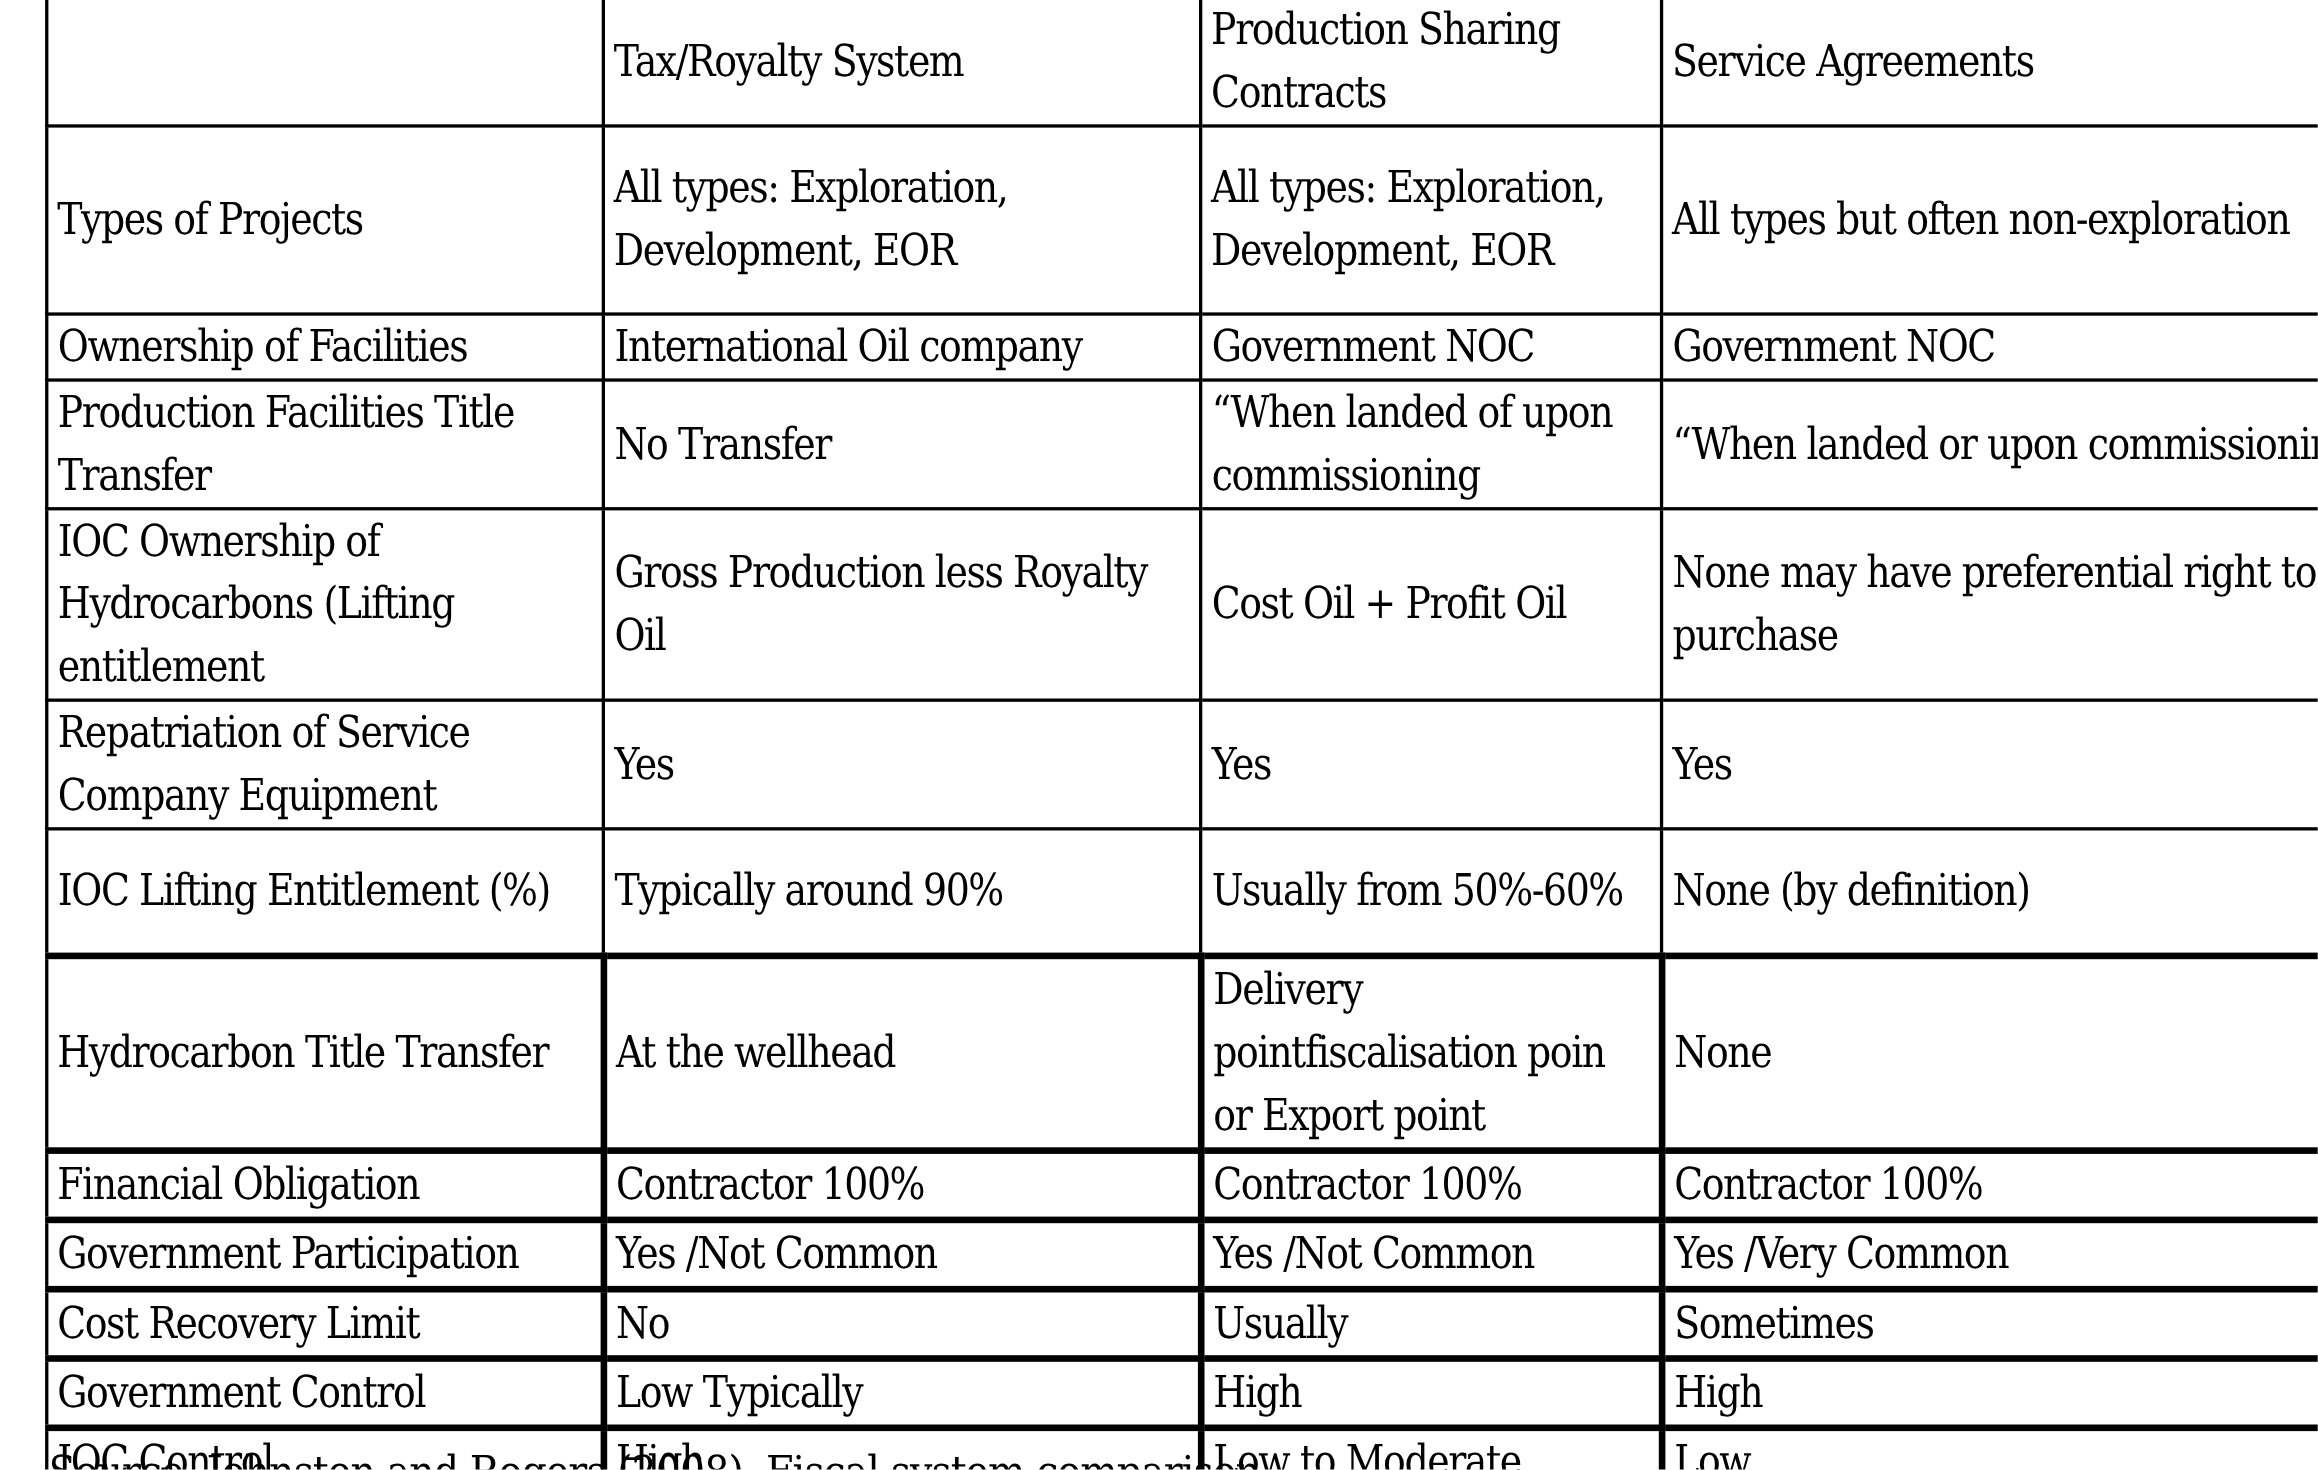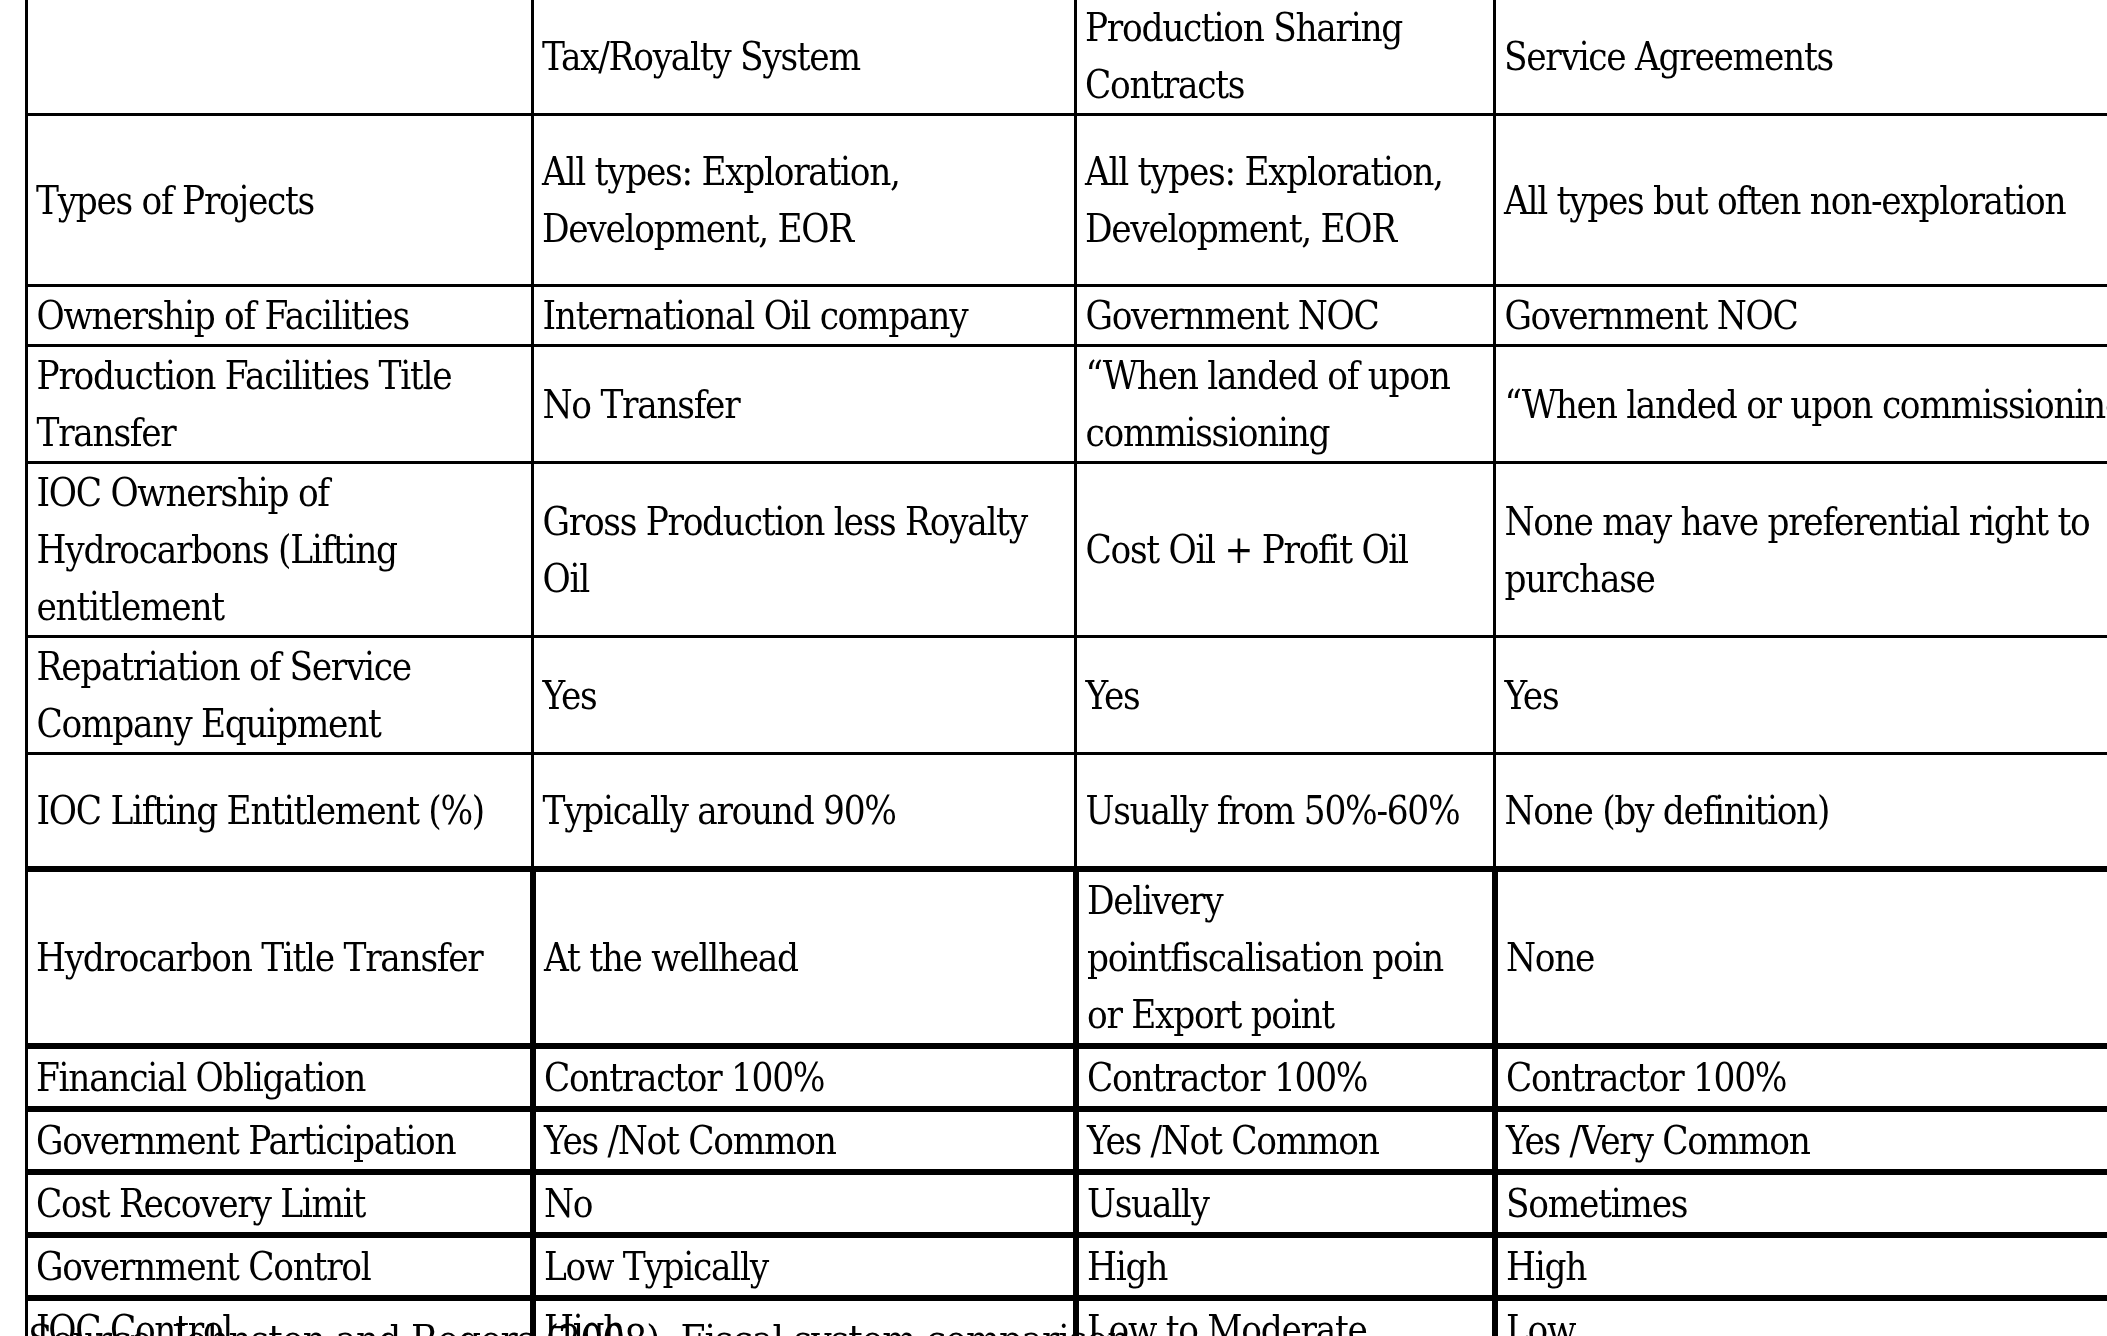--- a/index.html
+++ b/index.html
@@ -10,21 +10,21 @@
   body {
     width: 2107px;
     height: 1336px;
     overflow: hidden;
     position: relative;
     font-family: "DejaVu Serif", "Liberation Serif", serif;
     color: #000;
   }
   .page {
     position: absolute;
-    left: 0;
+    left: 16px;
     top: 0;
     width: 1929px;
     height: 1336px;
   }
   table.fiscal {
     position: absolute;
     left: 25px;
     top: -4px;
     width: 2120px;
     border-collapse: collapse;

